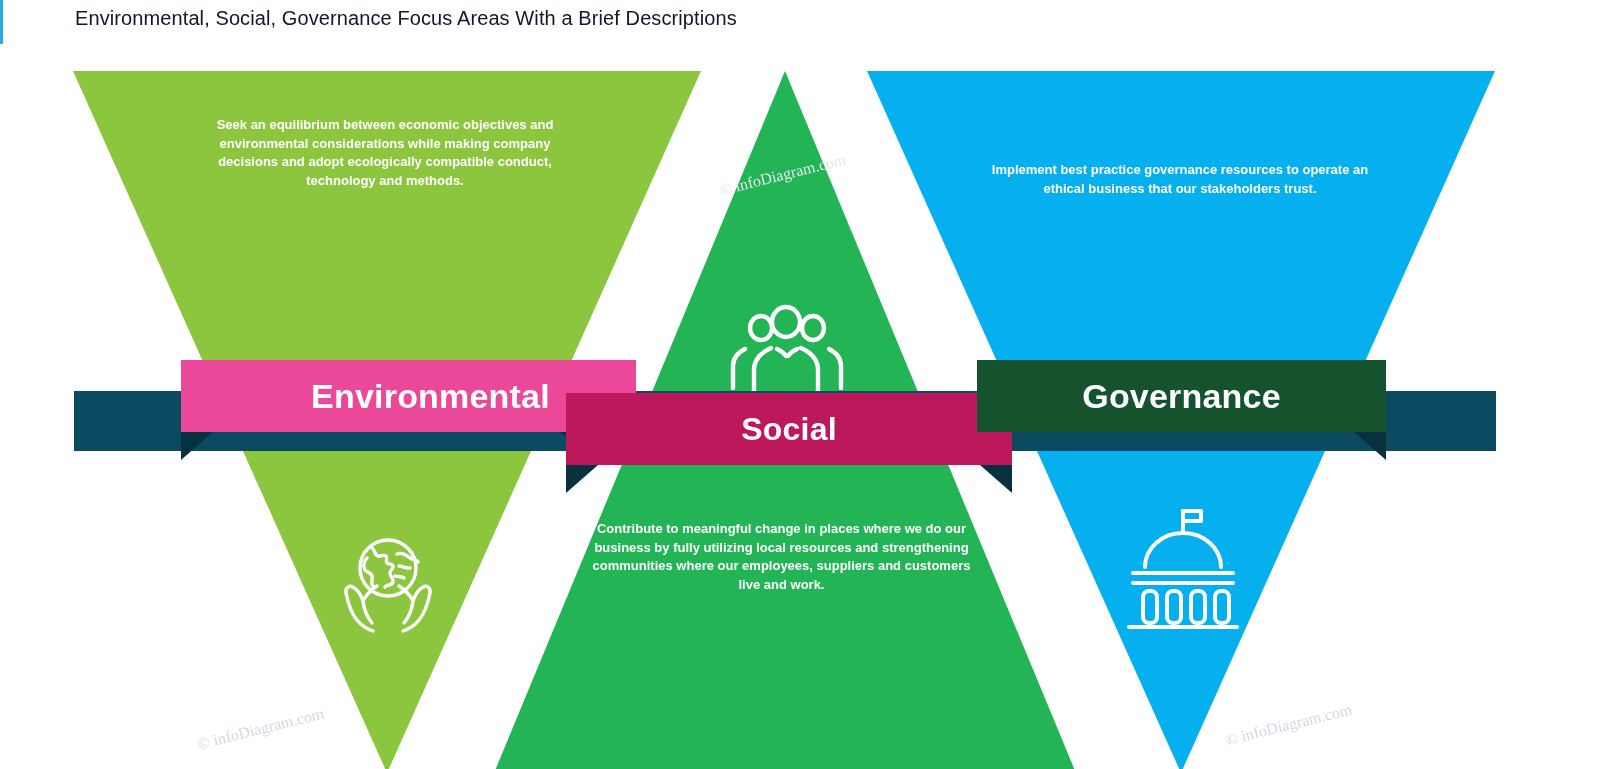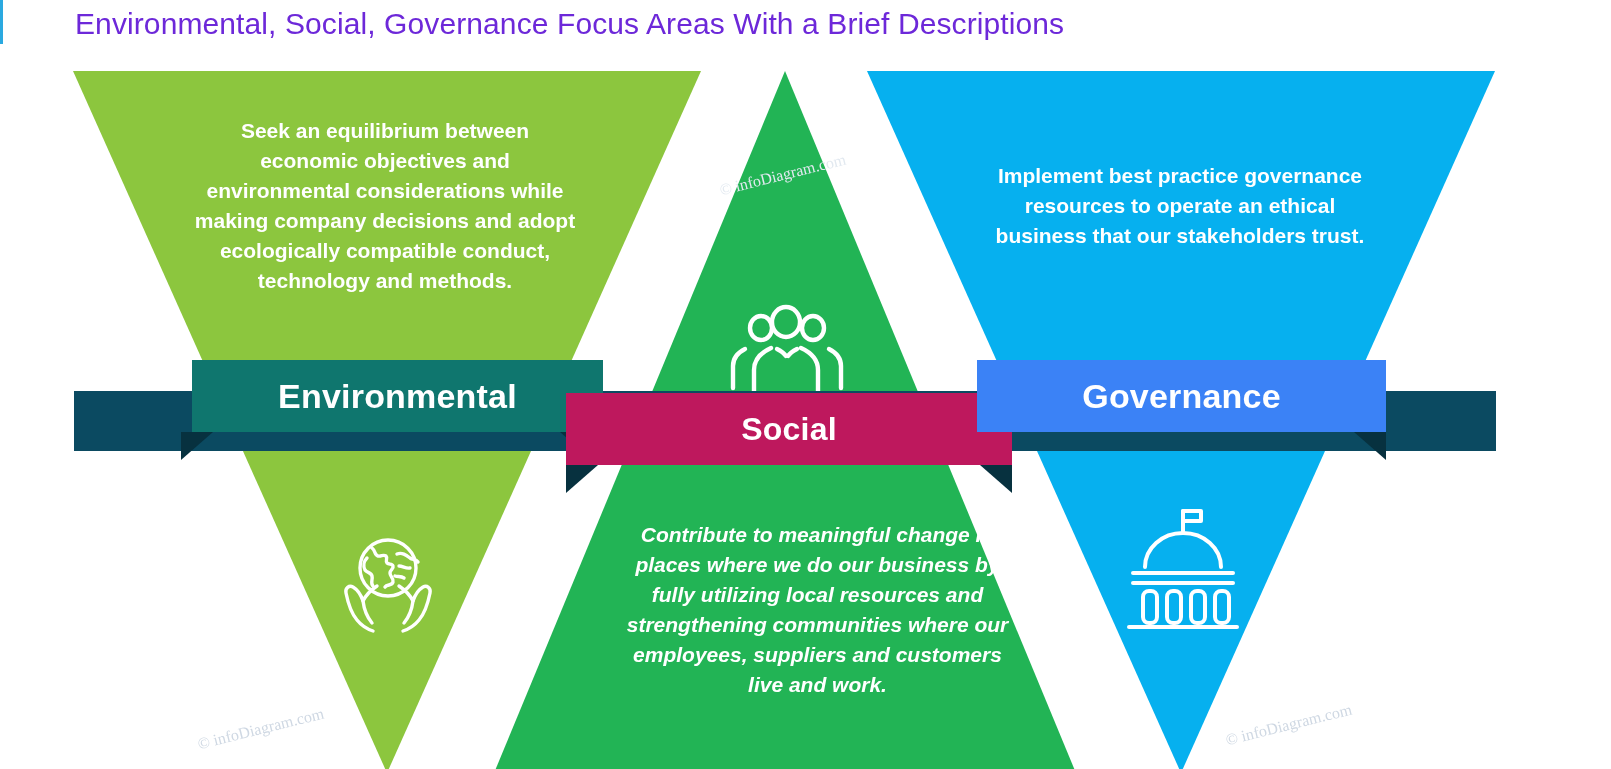--- a/index.html
+++ b/index.html
@@ -9,21 +9,21 @@
     font-family:"Liberation Sans", sans-serif;
     overflow:hidden;position:relative;
   }
   
   .slide-edge{
     position:absolute;left:0;top:0;width:3px;height:44px;
     background:#2aa9e0;
   }
   .title{
     position:absolute;left:75px;top:7px;
-    font-size:30px;color:#6d28d9;font-weight:400;
+    font-size:20px;color:#0f172a;font-weight:400;
     letter-spacing:.1px;white-space:nowrap;
   }
 
   .stage{position:absolute;left:0;top:58px;width:1611px;height:711px;}
 
   
   .tri{position:absolute;}
 
   .tri-env{
     left:73px;top:13px;width:628px;height:702px;
@@ -37,47 +37,47 @@
   }
   .tri-gov{
     left:867px;top:13px;width:628px;height:702px;
     background:#06B0EF;
     clip-path:polygon(0 0,100% 0,50% 100%);
   }
 
   
   .tri-text{
     position:absolute;color:#ffffff;font-weight:bold;
-    text-align:center;line-height:1.43;font-size:21px;
+    text-align:center;line-height:1.43;font-size:13px;
   }
   .txt-env{left:190px;top:58px;width:390px;}
   .txt-gov{left:990px;top:103px;width:380px;}
-  .txt-soc{left:620px;top:462px;width:395px;font-style:italic;}
+  .txt-soc{left:584px;top:462px;width:395px;}
 
   
   
   .band{position:absolute;background:#0B4A61;height:60px;}
   .band-env{left:74px;top:333px;width:520px;}
   .band-gov{left:1016px;top:333px;width:480px;}
   .band-soc{left:566px;top:333px;width:480px;}
 
   
   .fold{position:absolute;width:32px;height:28px;background:#07313F;}
   .fold-l{clip-path:polygon(0 0,100% 0,100% 100%);}
   .fold-r{clip-path:polygon(0 0,100% 0,0 100%);}
 
   
   .ribbon{
     position:absolute;height:72px;
     display:flex;align-items:center;justify-content:center;
     color:#ffffff;font-weight:bold;font-size:34px;
     letter-spacing:.2px;
   }
-  .ribbon-env{left:192px;top:302px;width:411px;background:#0f766e;}
-  .ribbon-gov{left:977px;top:302px;width:409px;background:#3b82f6;}
+  .ribbon-env{left:181px;top:302px;width:411px;background:#ec4899;padding-left:44px;}
+  .ribbon-gov{left:977px;top:302px;width:409px;background:#14532d;}
   .ribbon-soc{left:566px;top:335px;width:446px;background:#be185d;font-size:32px;}
 
   
   .icon{position:absolute;}
   .icon-people{left:716px;top:246px;width:140px;height:92px;}
   .icon-globe{left:327px;top:470px;width:122px;height:106px;}
   .icon-bank{left:1123px;top:447px;width:120px;height:124px;}
 
   
   .wm{

